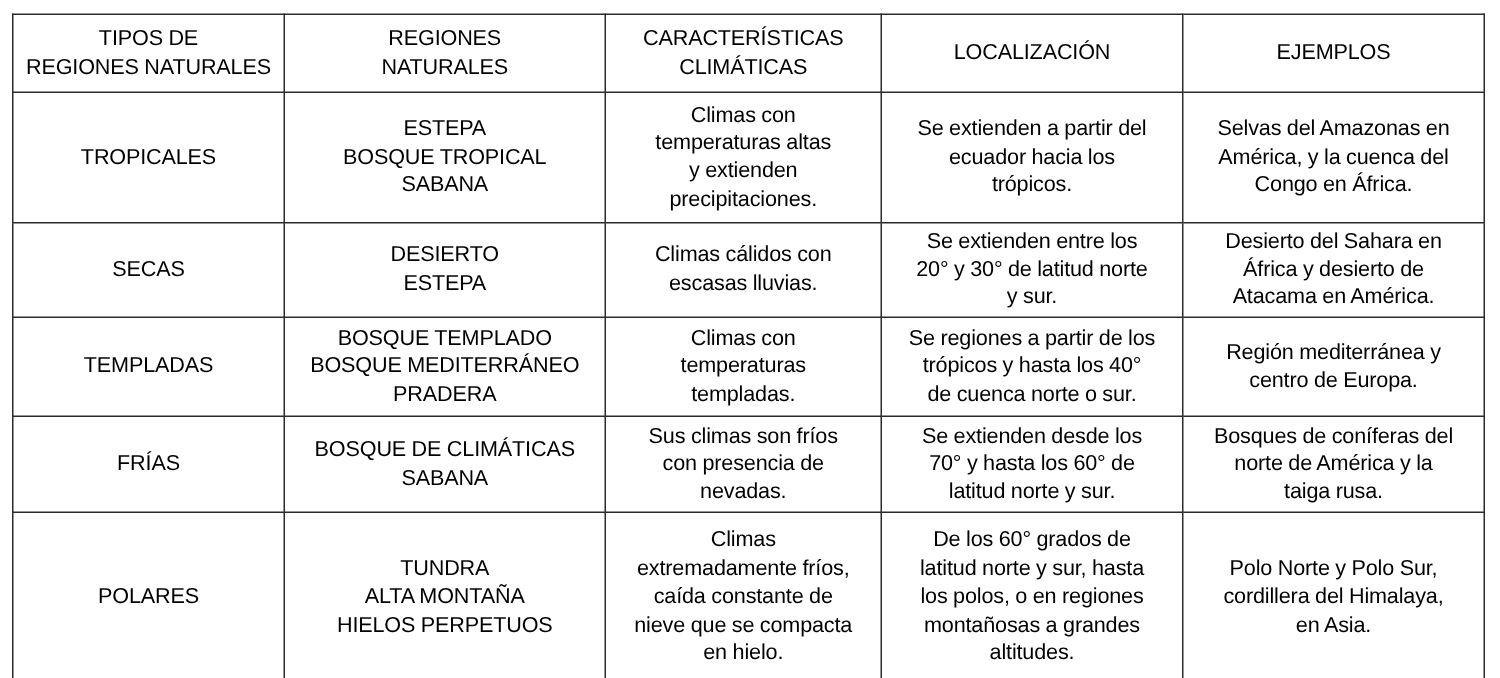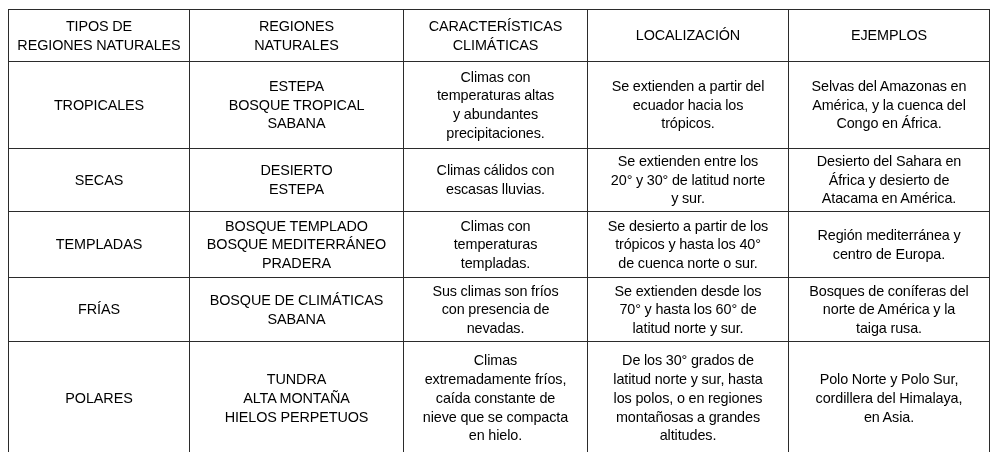--- a/index.html
+++ b/index.html
@@ -122,21 +122,21 @@
       <tr class="row-1">
         <td class="type-cell">TROPICALES</td>
         <td class="regions-cell">
             <span class="line">ESTEPA</span>
             <span class="line">BOSQUE TROPICAL</span>
             <span class="line">SABANA</span>
           </td>
         <td class="climate-cell">
             <span class="line">Climas con</span>
             <span class="line">temperaturas altas</span>
-            <span class="line">y abundantes</span>
+            <span class="line">y extienden</span>
             <span class="line">precipitaciones.</span>
           </td>
         <td class="location-cell">
             <span class="line">Se extienden a partir del</span>
             <span class="line">ecuador hacia los</span>
             <span class="line">trópicos.</span>
           </td>
         <td class="examples-cell">
             <span class="line">Selvas del Amazonas en</span>
             <span class="line">América, y la cuenca del</span>
@@ -170,21 +170,21 @@
             <span class="line">BOSQUE TEMPLADO</span>
             <span class="line">BOSQUE MEDITERRÁNEO</span>
             <span class="line">PRADERA</span>
           </td>
         <td class="climate-cell">
             <span class="line">Climas con</span>
             <span class="line">temperaturas</span>
             <span class="line">templadas.</span>
           </td>
         <td class="location-cell">
-            <span class="line">Se desierto a partir de los</span>
+            <span class="line">Se regiones a partir de los</span>
             <span class="line">trópicos y hasta los 40°</span>
             <span class="line">de cuenca norte o sur.</span>
           </td>
         <td class="examples-cell">
             <span class="line">Región mediterránea y</span>
             <span class="line">centro de Europa.</span>
           </td>
       </tr>
       <tr class="row-4">
         <td class="type-cell">FRÍAS</td>
@@ -216,21 +216,21 @@
             <span class="line">HIELOS PERPETUOS</span>
           </td>
         <td class="climate-cell">
             <span class="line">Climas</span>
             <span class="line">extremadamente fríos,</span>
             <span class="line">caída constante de</span>
             <span class="line">nieve que se compacta</span>
             <span class="line">en hielo.</span>
           </td>
         <td class="location-cell">
-            <span class="line">De los 30° grados de</span>
+            <span class="line">De los 60° grados de</span>
             <span class="line">latitud norte y sur, hasta</span>
             <span class="line">los polos, o en regiones</span>
             <span class="line">montañosas a grandes</span>
             <span class="line">altitudes.</span>
           </td>
         <td class="examples-cell">
             <span class="line">Polo Norte y Polo Sur,</span>
             <span class="line">cordillera del Himalaya,</span>
             <span class="line">en Asia.</span>
           </td>

